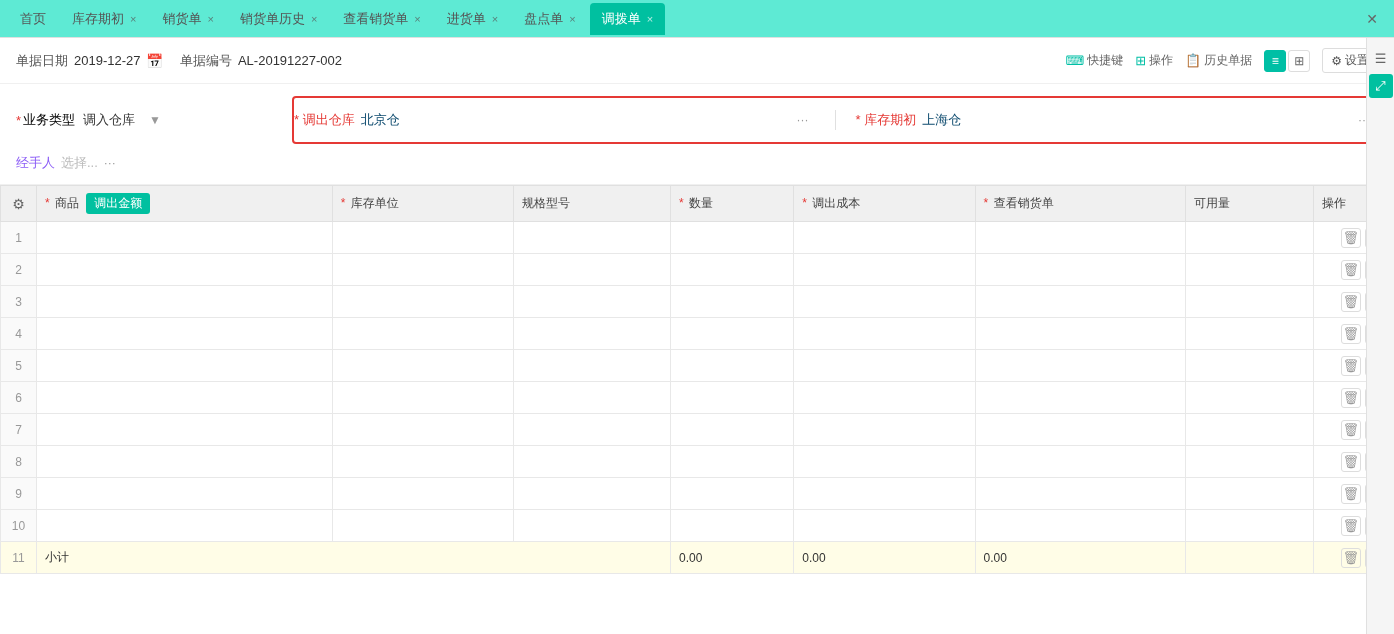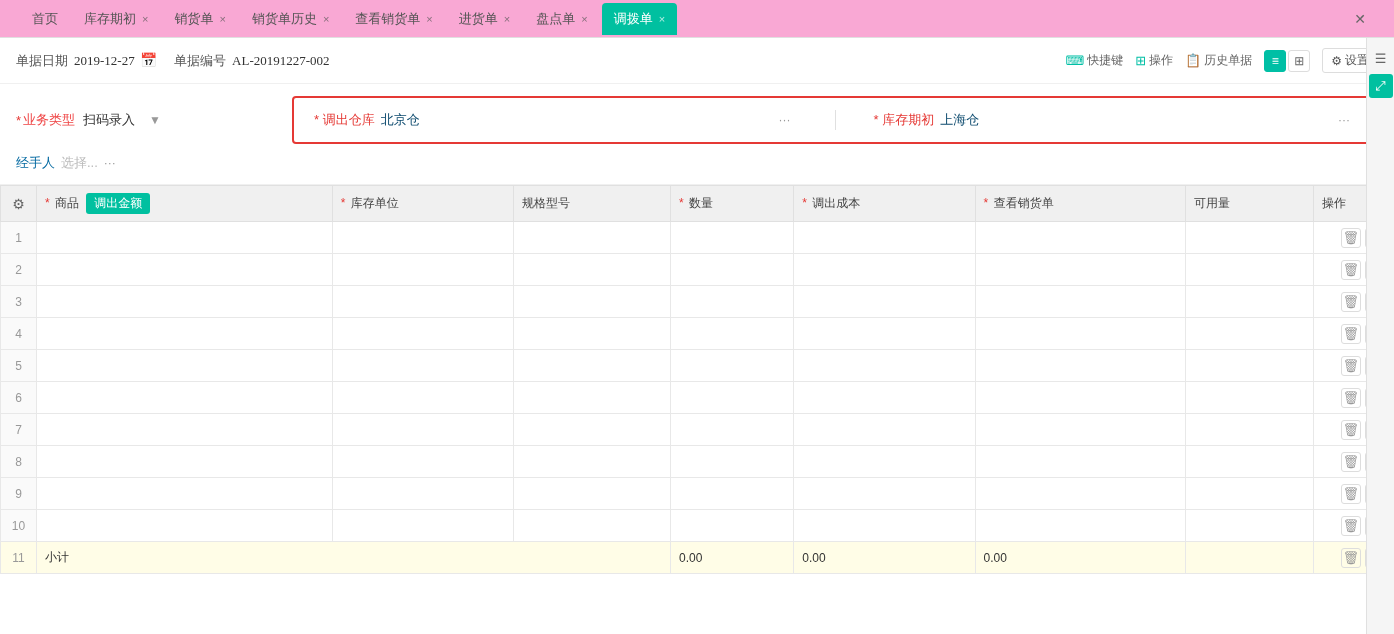--- a/index.html
+++ b/index.html
@@ -2,23 +2,23 @@
 <html><head>
   <meta charset="utf-8">
   <style>
     * { box-sizing: border-box; margin: 0; padding: 0; }
     body { font-family: "Microsoft YaHei", "PingFang SC", sans-serif; font-size: 13px; background: #fff; color: #333; overflow: hidden; }
 
     
     .tab-bar {
       display: flex; align-items: center;
       border-bottom: 1px solid #e0e0e0;
-      background: #f9a8d4;
+      background: #5eead4;
       height: 38px;
-      padding: 0 20px;
+      padding: 0 8px;
       gap: 2px;
     }
     .tab {
       display: flex; align-items: center; gap: 4px;
       padding: 0 12px; height: 32px;
       border-radius: 4px 4px 0 0;
       cursor: pointer;
       font-size: 13px;
       color: #555;
       background: transparent;
@@ -46,21 +46,21 @@
     }
 
     
     .form-header {
       display: flex; align-items: center;
       padding: 10px 16px;
       border-bottom: 1px solid #f0f0f0;
       gap: 24px;
     }
     .form-header-left { display: flex; align-items: center; gap: 16px; }
-    .form-field { display: flex; align-items: center; gap: 6px; font-family: Liberation Serif, serif; }
+    .form-field { display: flex; align-items: center; gap: 6px; }
     .form-label { color: #555; white-space: nowrap; }
     .form-value { color: #333; font-weight: 500; }
     .cal-icon { color: #00bfa5; cursor: pointer; font-size: 14px; }
     .form-header-right {
       margin-left: auto;
       display: flex; align-items: center; gap: 12px;
       color: #666; font-size: 12px;
     }
     .header-action {
       display: flex; align-items: center; gap: 3px;
@@ -93,24 +93,24 @@
       display: flex;
       flex-direction: column;
       gap: 10px;
       border-bottom: 1px solid #f0f0f0;
     }
 
     
     .warehouse-section {
       border: 2px solid #e53935;
       border-radius: 4px;
-      padding: 12px 20px;
+      padding: 12px 0;
       display: flex;
       align-items: center;
-      gap: 18px;
+      gap: 0;
       flex: 1;
     }
     .warehouse-field {
       display: flex; align-items: center; gap: 6px;
       flex: 1;
     }
     .warehouse-label { color: #e53935; font-size: 13px; white-space: nowrap; }
     .warehouse-label::before { content: "* "; color: #e53935; }
     .warehouse-value { color: #0c4a6e; font-weight: 500; }
     .more-btn { color: #999; cursor: pointer; font-size: 12px; margin-left: auto; padding: 0 6px; }
@@ -119,29 +119,29 @@
     .row-top {
       display: flex;
       align-items: center;
       gap: 16px;
     }
     .business-type-field {
       display: flex; align-items: center; gap: 8px;
       min-width: 260px;
     }
     .field-label-required { display: flex; align-items: center; gap: 2px; color: #e53935; font-size: 13px; }
-    .field-label-required .label-text { color: #ef4444; }
+    .field-label-required .label-text { color: #000000; }
     .field-value { color: #333; font-weight: 500; }
     .dropdown-arrow { color: #999; cursor: pointer; font-size: 12px; margin-left: 6px; }
 
     .row-bottom {
       display: flex; align-items: center; gap: 8px;
     }
     .handler-field { display: flex; align-items: center; gap: 6px; }
-    .handler-label { color: #0369a1; text-align: center; }
+    .handler-label { color: #8b5cf6; text-align: center; }
     .handler-placeholder { color: #bbb; cursor: pointer; }
     .handler-more { color: #999; cursor: pointer; font-size: 12px; }
 
     
     .table-container {
       flex: 1;
       overflow: auto;
     }
     .data-table {
       width: 100%;
@@ -304,21 +304,21 @@
 </div>
 
 <div class="form-body">
   <div class="row-top">
 
     <div class="business-type-field">
       <span class="field-label-required">
         <span style="color:#e53935">* </span>
         <span class="label-text">业务类型</span>
       </span>
-      <span class="field-value">扫码录入</span>
+      <span class="field-value">调入仓库</span>
       <span class="dropdown-arrow">▼</span>
     </div>
 
     <div class="warehouse-section">
       <div class="warehouse-field">
         <span class="warehouse-label">调出仓库</span>
         <span class="warehouse-value">北京仓</span>
         <span class="more-btn">···</span>
       </div>
       <div class="warehouse-divider"></div>

